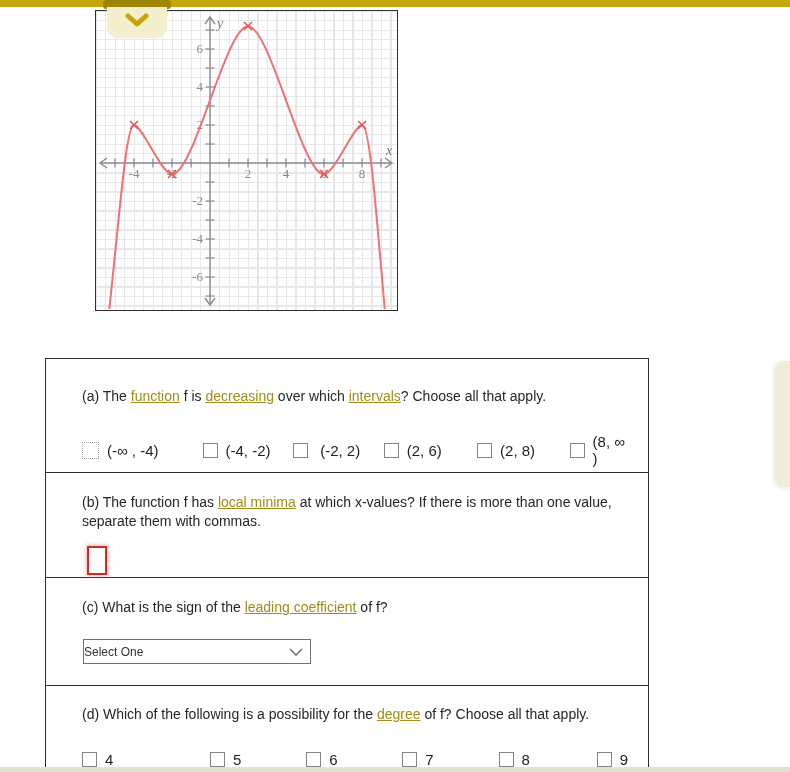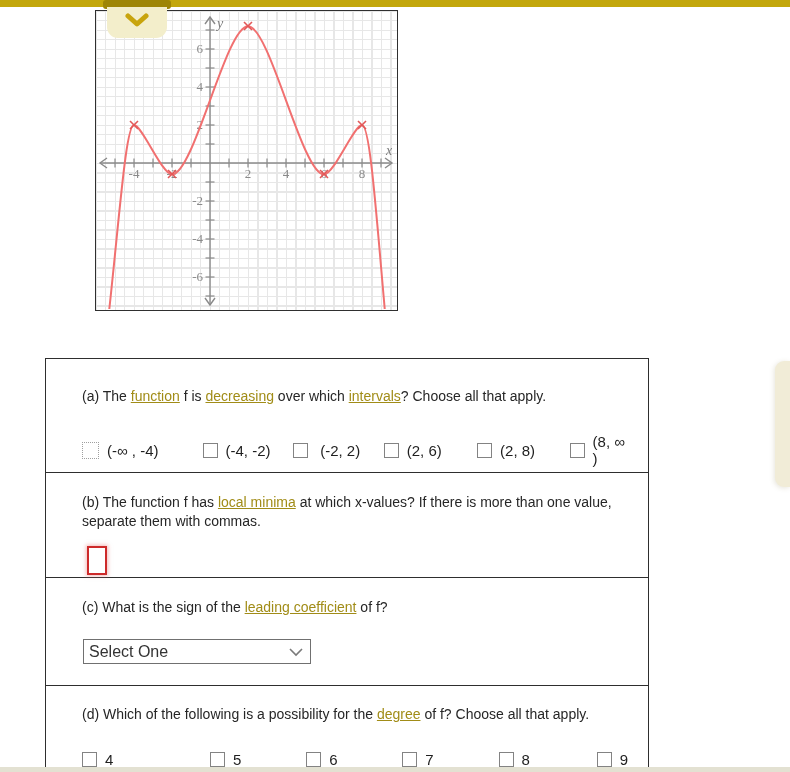--- a/index.html
+++ b/index.html
@@ -59,22 +59,22 @@
   .row-d .opt:nth-child(4){width:100px;}
   .row-d .opt:nth-child(5){width:102px;}
   .cb{width:13px;height:13px;border:1.5px solid #838383;background:#fff;flex:0 0 auto;cursor:pointer;}
   .cb.dotted{width:15px;height:15px;border:1px dotted #9f9f9f;}
 
   .answer-input{display:block;margin-top:15px;margin-left:5px;width:12px;height:25px;
     border:2px solid #cd2a2a;background:#fff;box-shadow:0 0 4px 1px rgba(231,126,126,.55);
     font-size:15px;padding:0 2px;outline:none;}
 
   .dropdown{position:relative;margin-top:22px;margin-left:1px;width:228px;height:25px;box-sizing:border-box;
-    border:1.5px solid #707070;background:#fff;display:flex;align-items:center;padding-left:5px;
-    font-size:16px;color:#333;cursor:pointer;}
+    border:1.5px solid #707070;background:#fff;display:flex;align-items:center;
+    font-size:12px;color:#333;cursor:pointer;}
   .dropdown svg{position:absolute;right:7px;top:8px;}
 </style>
 </head>
 <body>
 
 <div class="topbar"></div>
 
 <div class="collapse-btn">
   <div class="collapse-cap"></div>
   <div class="collapse-body"></div>

